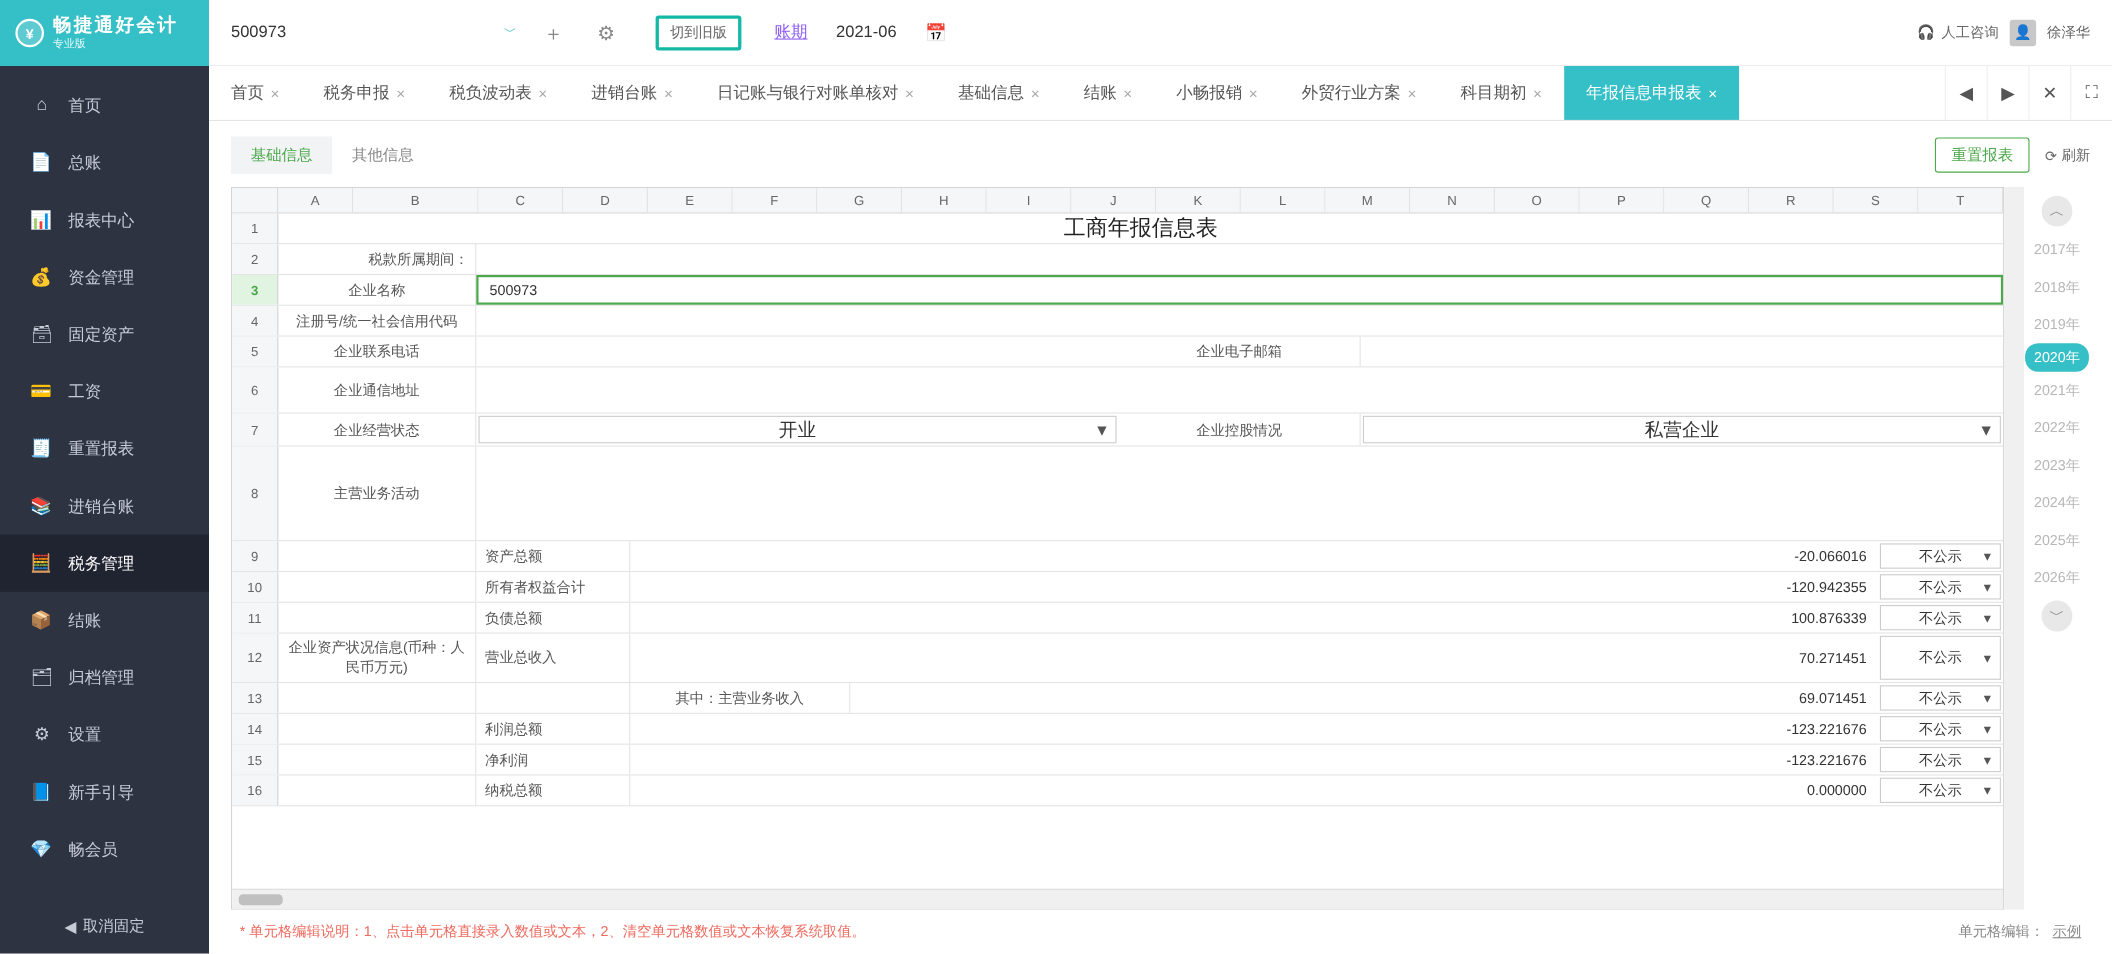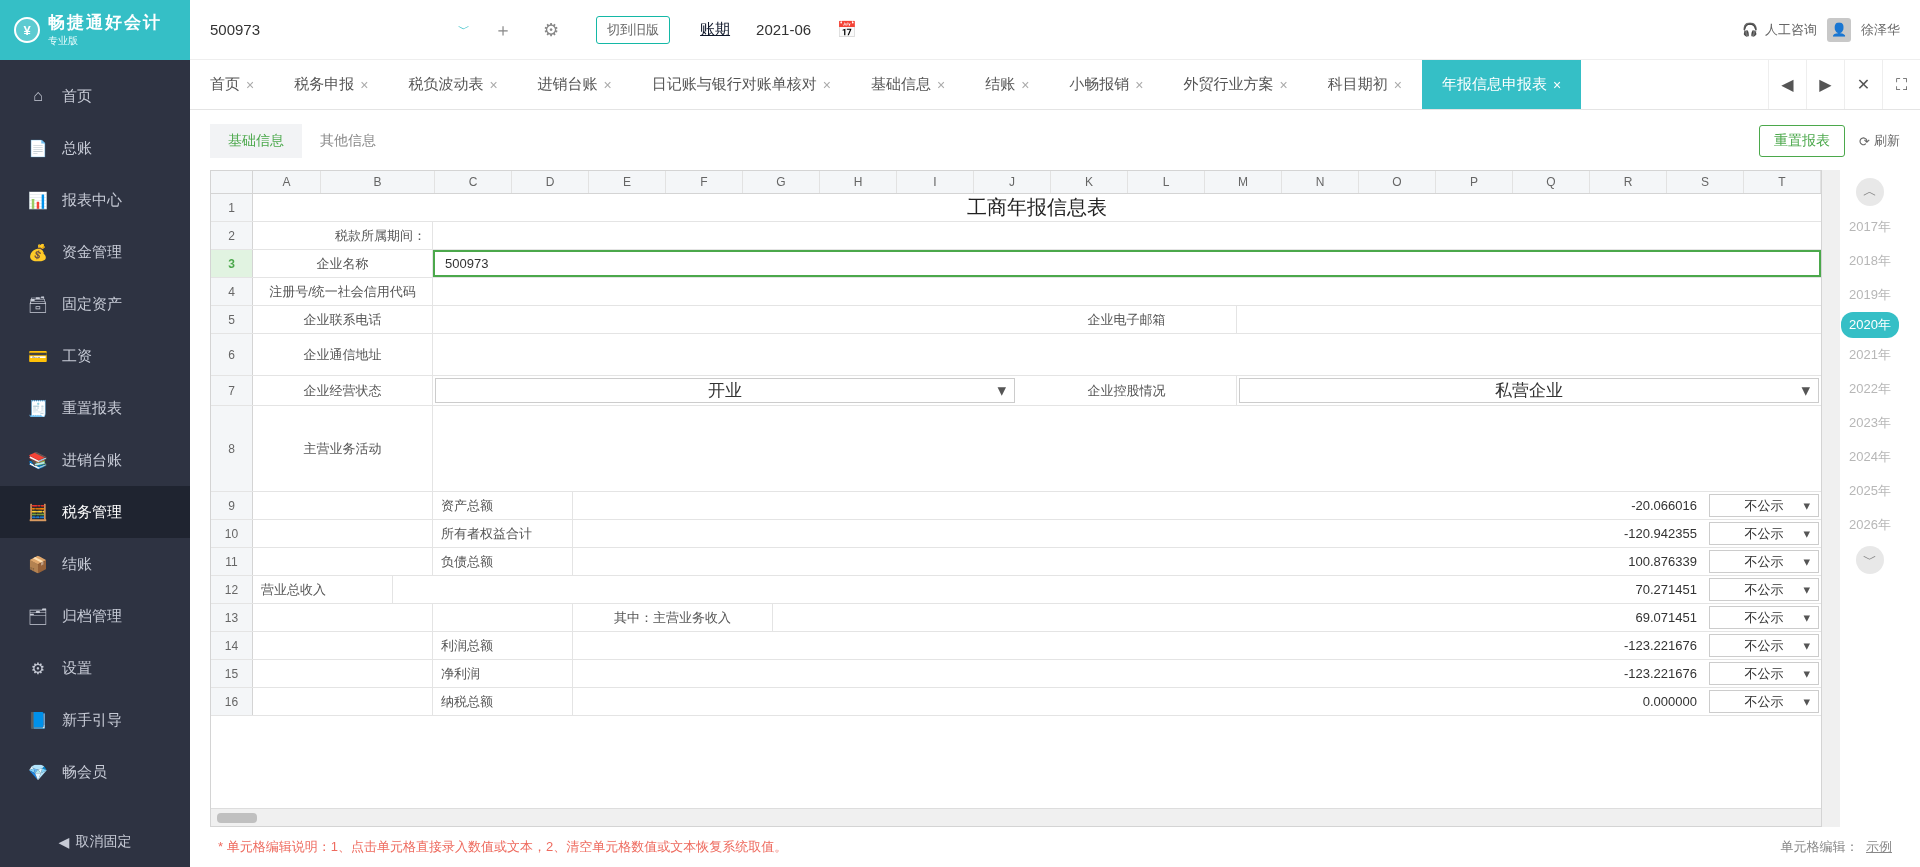--- a/index.html
+++ b/index.html
@@ -20,22 +20,22 @@
 .pin-bar { height: 50px; display: flex; align-items: center; justify-content: center; font-size: 14px; cursor: pointer; }
 .pin-bar .arrow { margin-right: 6px; }
 
 
 .main { flex: 1; display: flex; flex-direction: column; }
 .topbar { height: 60px; display: flex; align-items: center; padding: 0 20px; border-bottom: 1px solid #eee; }
 .account-select { font-size: 15px; color: #333; display: flex; align-items: center; gap: 18px; }
 .account-id { cursor: pointer; }
 .caret-down { color: #35bfc6; font-size: 12px; margin-left: 180px; }
 .icon-btn { width: 30px; height: 30px; display: inline-flex; align-items: center; justify-content: center; cursor: pointer; color: #888; font-size: 18px; }
-.old-version { border: 1px solid #14b8a6; padding: 4px 10px; font-size: 13px; color: #666; border-radius: 3px; cursor: pointer; margin: 0 12px; }
-.period-label { color: #0f172a; margin-right: 8px; text-decoration: underline; }
+.old-version { border: 3px solid #14b8a6; padding: 4px 10px; font-size: 13px; color: #666; border-radius: 3px; cursor: pointer; margin: 0 12px; }
+.period-label { color: #8b5cf6; margin-right: 8px; text-decoration: underline; }
 .period-value { color: #333; margin-right: 8px; }
 .calendar-icon { color: #35bfc6; font-size: 16px; cursor: pointer; }
 .top-right { margin-left: auto; display: flex; align-items: center; gap: 10px; }
 .headset { color: #666; display: flex; align-items: center; gap: 6px; cursor: pointer; }
 .avatar { width: 24px; height: 24px; background: #c8c8c8; border-radius: 3px; display: inline-flex; align-items: center; justify-content: center; color: #fff; }
 .user-name { color: #666; }
 
 
 .tabstrip { height: 50px; display: flex; align-items: stretch; border-bottom: 1px solid #e4e4e4; position: relative; }
 .tab { display: flex; align-items: center; padding: 0 20px; font-size: 15px; color: #555; cursor: pointer; white-space: nowrap; }
@@ -364,20 +364,21 @@
                 <div class="cells">
                   <div class="celllabel" style="width:180px;"></div>
                   <div class="celllabel" style="width:140px;justify-content:flex-start;padding-left:8px">负债总额</div>
                   <div class="cellvalue right" style="flex:1">100.876339</div>
                   <div class="small-drop">不公示</div>
                 </div>
               </div>
               <div class="row ">
                 <div class="row-h ">12</div>
                 <div class="cells">
+                  <div class="celllabel" style="width:180px;text-align:center">企业资产状况信息(币种：人民币万元)</div>
                   <div class="celllabel" style="width:140px;justify-content:flex-start;padding-left:8px">营业总收入</div>
                   <div class="cellvalue" style="flex:0 0 140px"></div>
                   <div class="cellvalue right" style="flex:1">70.271451</div>
                   <div class="small-drop">不公示</div>
                 </div>
               </div>
               <div class="row ">
                 <div class="row-h ">13</div>
                 <div class="cells">
                   <div class="celllabel" style="width:180px"></div>

